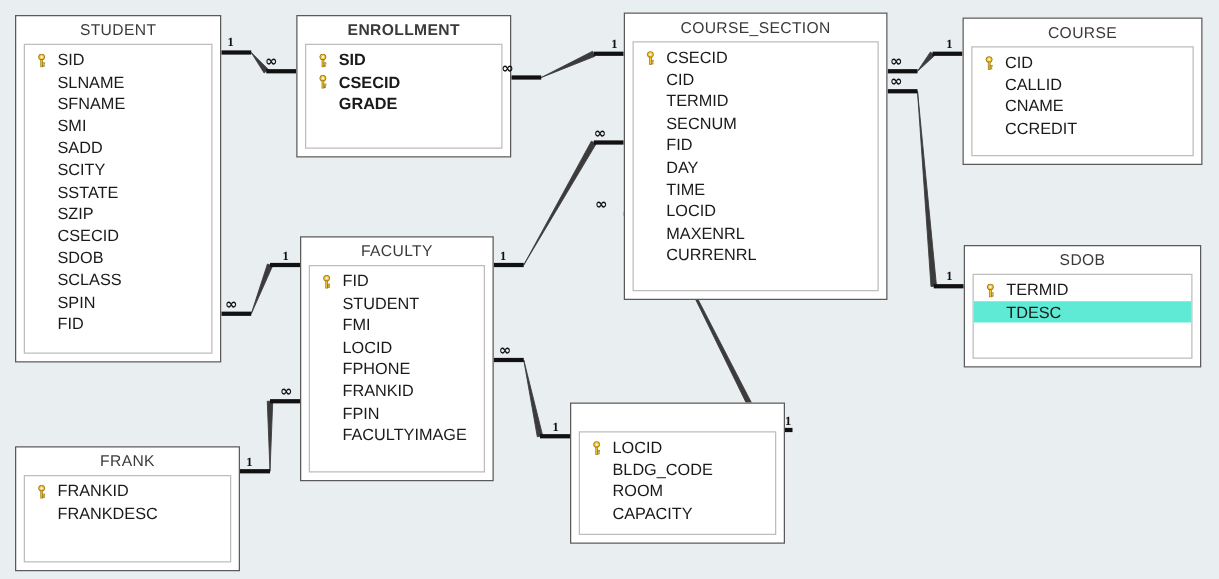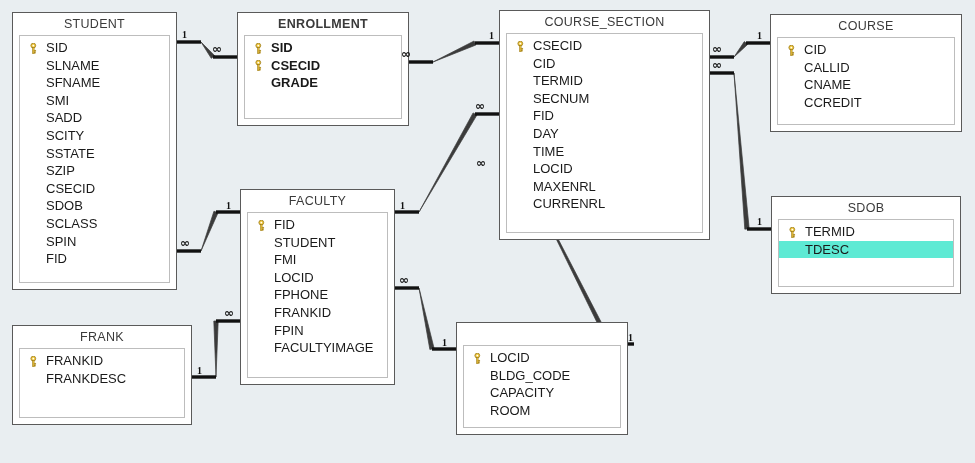--- a/index.html
+++ b/index.html
@@ -229,21 +229,21 @@
             </svg><span>FID</span></div>
           <div class="field"><span>STUDENT</span></div>
           <div class="field"><span>FMI</span></div>
           <div class="field"><span>LOCID</span></div>
           <div class="field"><span>FPHONE</span></div>
           <div class="field"><span>FRANKID</span></div>
           <div class="field"><span>FPIN</span></div>
           <div class="field"><span>FACULTYIMAGE</span></div>
         </div>
       </div>
-      <div class="entity" style="left: 12px; top: 325px; width: 180px; height: 100px;">
+      <div class="entity" style="left: 12px; top: 357px; width: 180px; height: 100px;">
         <div class="entity-title">FRANK</div>
         <div class="fieldbox">
           <div class="field"><svg class="keyicon" viewBox="0 0 9 11">
               <circle cx="4.3" cy="2.6" r="2.4" fill="#f2c83c" stroke="#9b7a14" stroke-width="0.8"></circle>
               <circle cx="4.3" cy="2.6" r="0.9" fill="#ffffff"></circle>
               <rect x="3.6" y="4.6" width="1.5" height="6" fill="#f2c83c" stroke="#9b7a14" stroke-width="0.6"></rect>
               <rect x="5.1" y="7.2" width="1.7" height="1.1" fill="#f2c83c" stroke="#9b7a14" stroke-width="0.5"></rect>
               <rect x="5.1" y="9.2" width="1.4" height="1.0" fill="#f2c83c" stroke="#9b7a14" stroke-width="0.5"></rect>
             </svg><span>FRANKID</span></div>
           <div class="field"><span>FRANKDESC</span></div>
@@ -252,22 +252,22 @@
       <div class="entity" style="left: 456px; top: 322px; width: 172px; height: 113px;">
         <div class="fieldbox">
           <div class="field"><svg class="keyicon" viewBox="0 0 9 11">
               <circle cx="4.3" cy="2.6" r="2.4" fill="#f2c83c" stroke="#9b7a14" stroke-width="0.8"></circle>
               <circle cx="4.3" cy="2.6" r="0.9" fill="#ffffff"></circle>
               <rect x="3.6" y="4.6" width="1.5" height="6" fill="#f2c83c" stroke="#9b7a14" stroke-width="0.6"></rect>
               <rect x="5.1" y="7.2" width="1.7" height="1.1" fill="#f2c83c" stroke="#9b7a14" stroke-width="0.5"></rect>
               <rect x="5.1" y="9.2" width="1.4" height="1.0" fill="#f2c83c" stroke="#9b7a14" stroke-width="0.5"></rect>
             </svg><span>LOCID</span></div>
           <div class="field"><span>BLDG_CODE</span></div>
+          <div class="field"><span>ROOM</span></div>
           <div class="field"><span>CAPACITY</span></div>
-          <div class="field"><span>ROOM</span></div>
         </div>
       </div>
     </div>
   <div id="cards-layer">
       <div class="card" style="left: 182px; top: 30px;">1</div>
       <div class="card inf" style="left: 212px; top: 44px;">∞</div>
       <div class="card inf" style="left: 401px; top: 49px;">∞</div>
       <div class="card" style="left: 489px; top: 31px;">1</div>
       <div class="card" style="left: 400px; top: 201px;">1</div>
       <div class="card inf" style="left: 475px; top: 101px;">∞</div>

